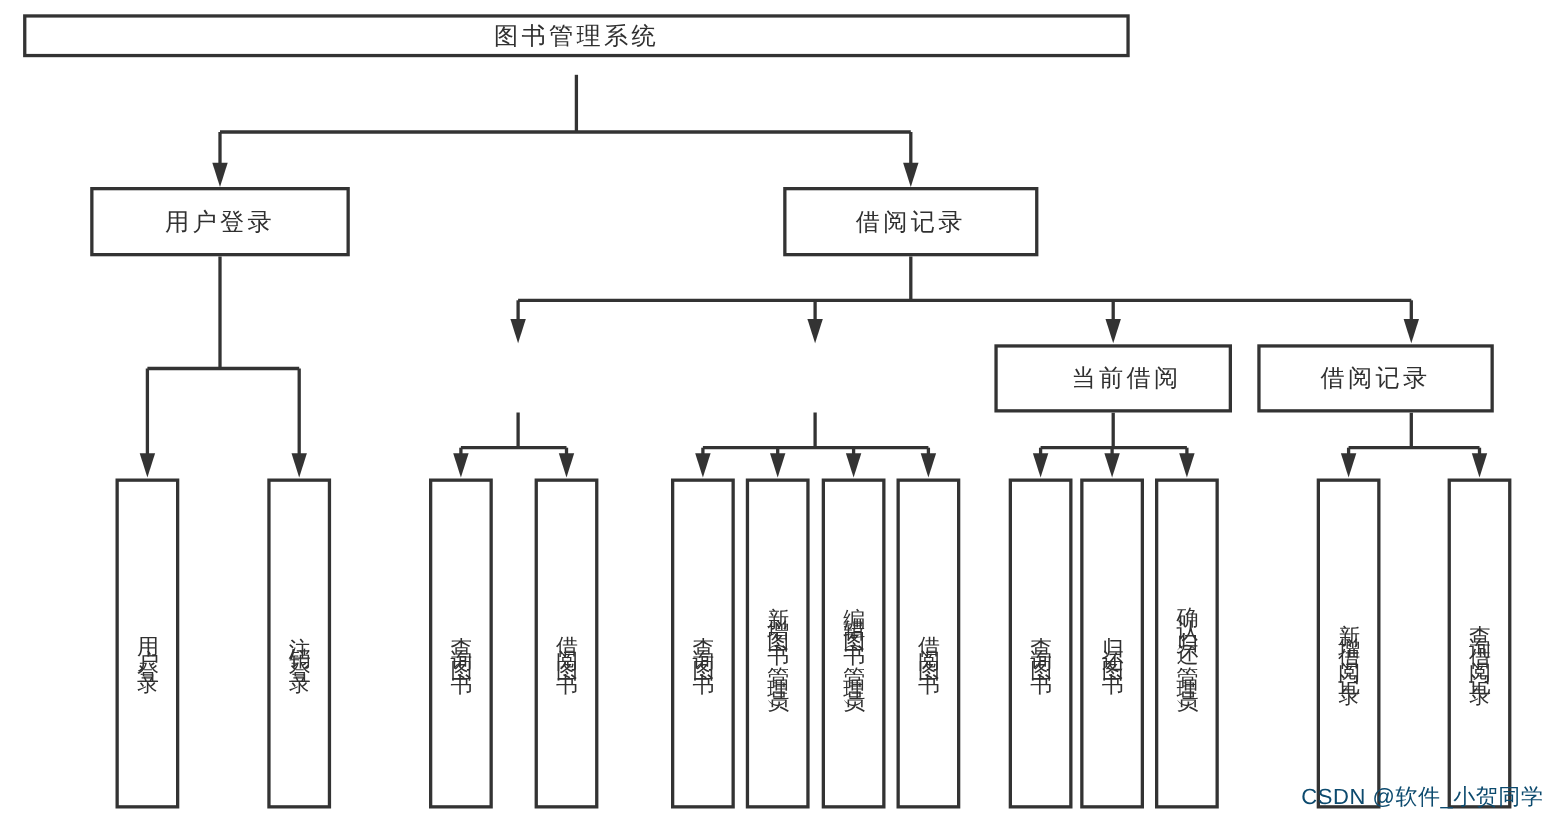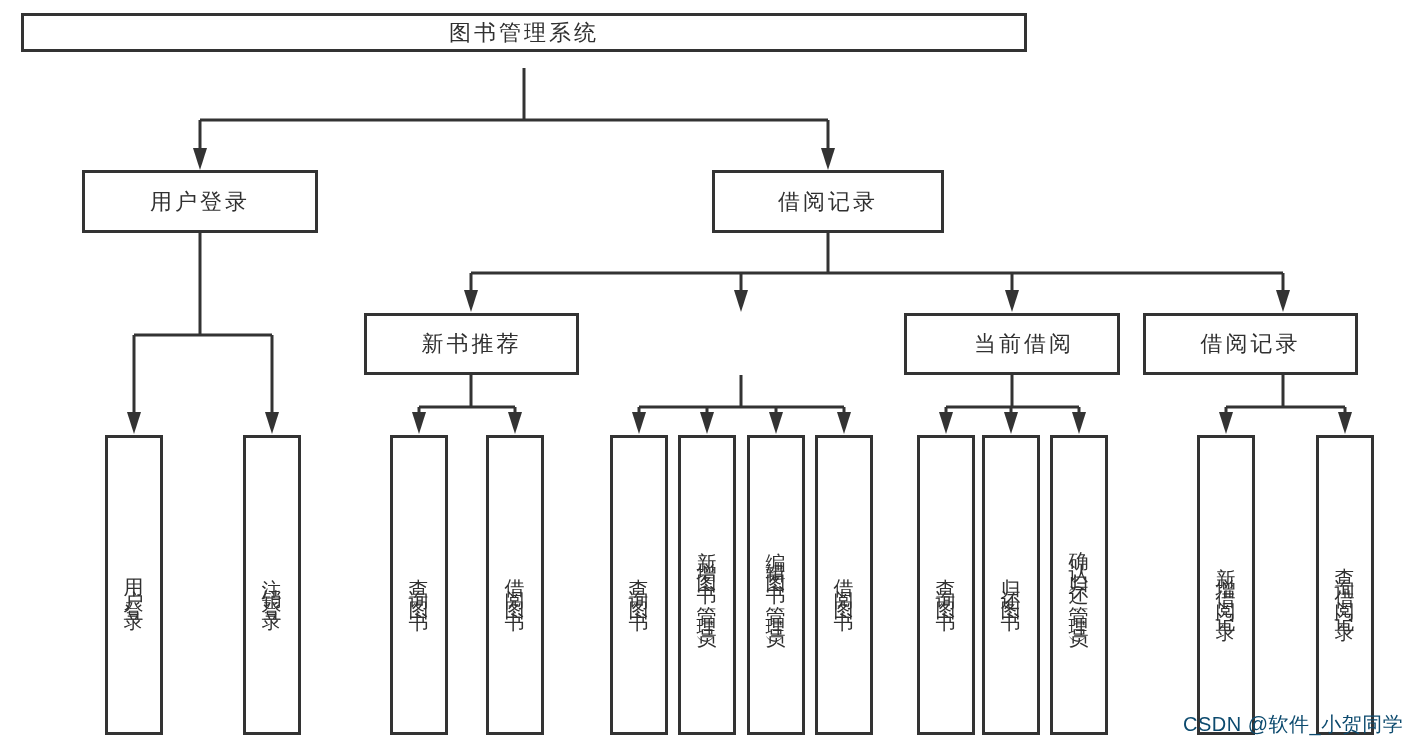--- a/index.html
+++ b/index.html
@@ -98,21 +98,20 @@
       <polygon points="1219,412 1233,412 1226,434"></polygon>
       <polygon points="1338,412 1352,412 1345,434"></polygon>
     </g>
   </svg>
 
   <div class="node" style="left:21px; top:13px; width:1006px; height:39px;">图书管理系统</div>
 
   <div class="node" style="left:82px; top:170px; width:236px; height:63px;">用户登录</div>
   <div class="node" style="left:712px; top:170px; width:232px; height:63px;">借阅记录</div>
 
-  <div class="node" style="left:364px; top:313px; width:215px; height:62px;">新书推荐</div>
   <div class="node" style="left:904px; top:313px; width:216px; height:62px;padding-left:24px;">当前借阅</div>
   <div class="node" style="left:1143px; top:313px; width:215px; height:62px;">借阅记录</div>
 
   <div class="leaf" style="left:105px;">用户登录</div>
   <div class="leaf" style="left:243px;">注销登录</div>
 
   <div class="leaf" style="left:390px;">查询图书</div>
   <div class="leaf" style="left:486px;">借阅图书</div>
 
   <div class="leaf" style="left:610px;">查询图书</div>

